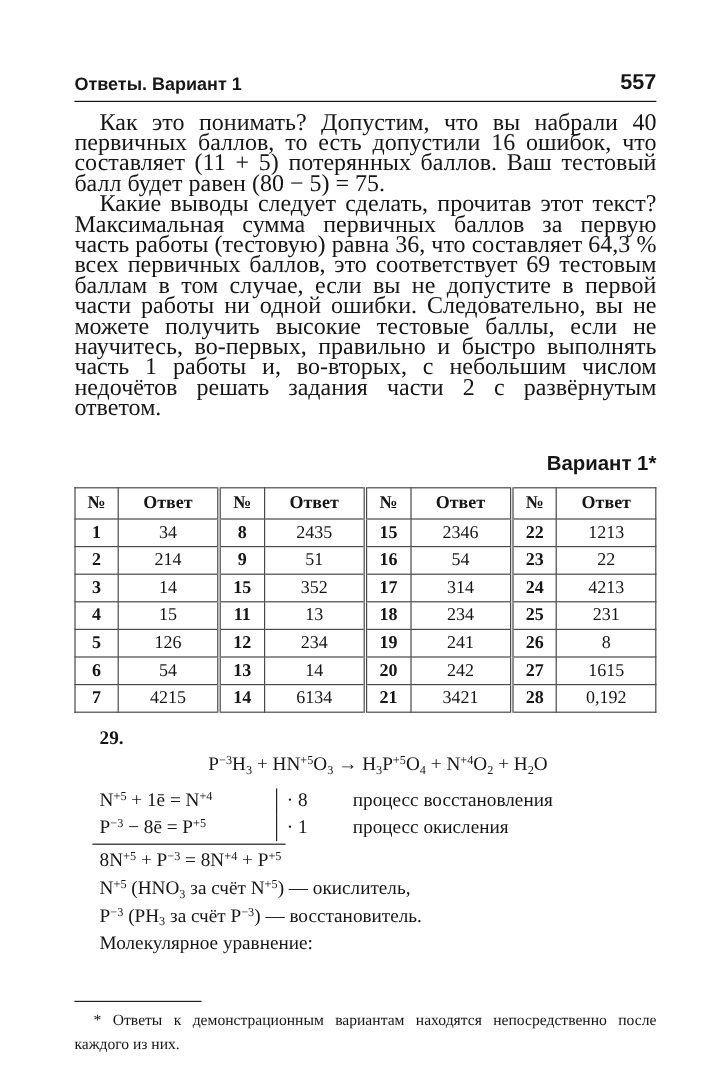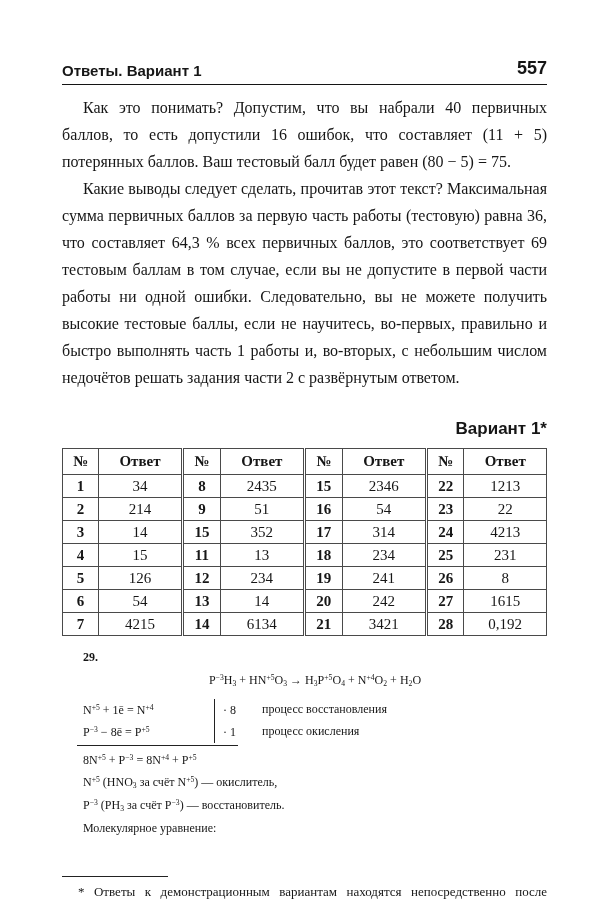--- a/index.html
+++ b/index.html
@@ -21,21 +21,21 @@
     font-family:"Liberation Sans", sans-serif;
     font-weight:bold; font-size:15px;
   }
   .running-head .rh-page {
     font-family:"Liberation Sans", sans-serif;
     font-weight:bold; font-size:18px;text-align:right;
   }
 
   
   .para {
-    font-size:16px; line-height:27px; text-align:justify; text-indent:21px;
+    font-size:20px; line-height:17px; text-align:justify; text-indent:21px;
   }
   .para.first { margin-top:9px; }
 
   
   .table-title {
     margin-top:28px; text-align:right;
     font-family:"Liberation Sans", sans-serif;
     font-weight:bold; font-size:17px;
   }
   table.answers {
@@ -46,28 +46,28 @@
   table.answers th, table.answers td {
     border:1px solid #4a4a4a; text-align:center;
     height:23px; padding:1px 2px;
   }
   table.answers { border:1.5px solid #333; }
   table.answers th { font-weight:bold; height:26px; }
   table.answers td.num-col { font-weight:bold; }
   table.answers .group-start { border-left:3px double #4a4a4a; }
 
   
-  .problem { margin-top:12px; margin-left:21px; font-size:12px; }
+  .problem { margin-top:12px; margin-left:21px; font-size:16px; }
   .problem .pnum { font-weight:bold; line-height:19px; }
   .chem { line-height:22px; }
   sup, sub { font-size:0.64em; position:relative; vertical-align:baseline; line-height:0; }
   sup { top:-0.5em; }
   sub { top:0.28em; }
   .main-eq { margin:2px 0 8px 0;text-align:center; }
-  .hr-row { display:flex; line-height:21px; }
+  .hr-row { display:flex; line-height:21px;gap:16px; }
   .hr-eq   { width:131px; }
   .hr-mult { width:36px; border-left:1.2px solid #222; padding-left:8px; }
   .hr-proc { padding-left:12px; }
   .sum-rule { width:161px; border-top:1.2px solid #222; margin:2px 0 0 -6px; height:0; }
   .sum-eq { margin-top:3px; line-height:22px; }
   .ox-line, .red-line, .mol-label { line-height:23px; }
   .mol-eq { line-height:23px; }
 
   
   .footnote { margin-top:36px; }

